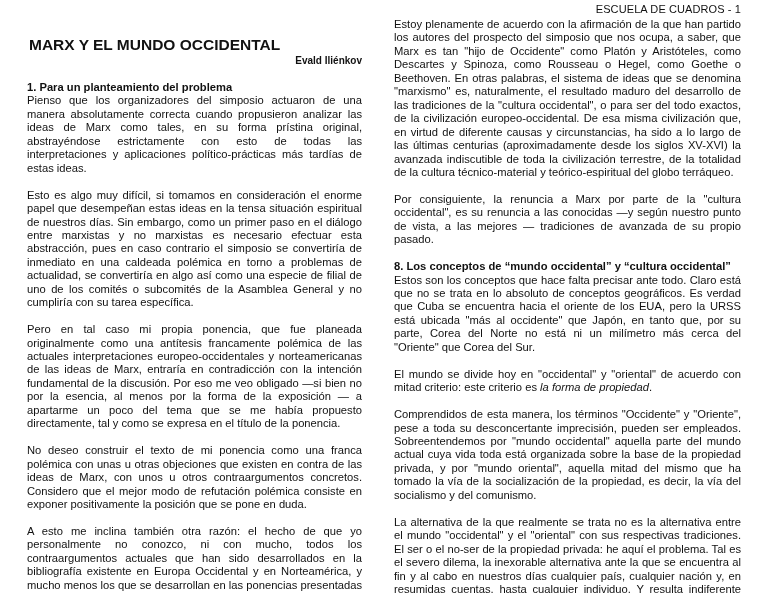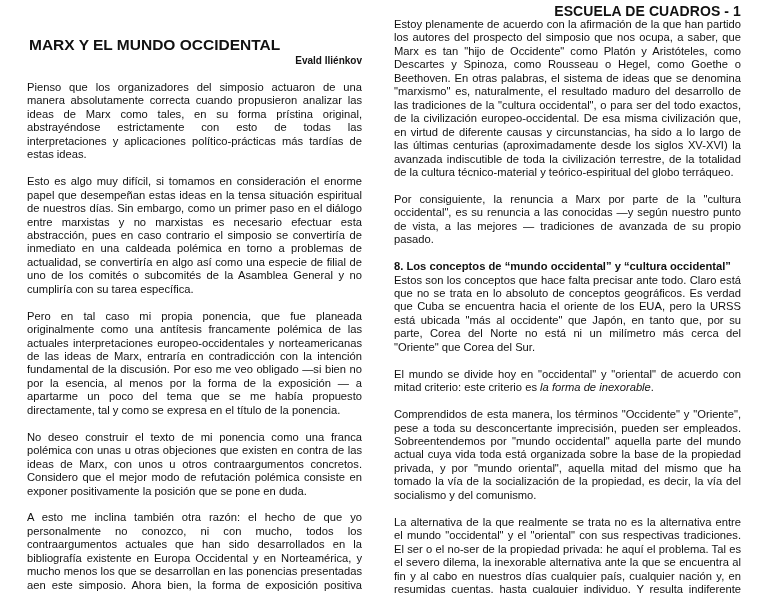--- a/index.html
+++ b/index.html
@@ -12,22 +12,22 @@
     height: 593px;
     position: relative;
     overflow: hidden;
     font-family: "Liberation Sans", sans-serif;
     color: #111111;
   }
   .page-header {
     position: absolute;
     top: 3px;
     right: 27px;
-    font-size: 14px;
-    font-weight: bold;
+    font-size: 11px;
+    font-weight: normal;
     letter-spacing: 0.1px;
   }
   .column {
     position: absolute;
     font-size: 11.2px;
     line-height: 13.45px;
     text-align: justify;
   }
   .col-left {
     left: 27px;
@@ -67,30 +67,31 @@
 </style>
 </head>
 <body>
 
 <div class="page-header">ESCUELA DE CUADROS - 1</div>
 
 <div class="column col-left">
   <h1 class="doc-title">MARX Y EL MUNDO OCCIDENTAL</h1>
   <div class="doc-author">Evald Iliénkov</div>
   <div class="spacer-title"></div>
+  <div class="section-heading">1. Para un planteamiento del problema</div>
   <p>Pienso que los organizadores del simposio actuaron de una manera absolutamente correcta cuando propusieron analizar las ideas de Marx como tales, en su forma prístina original, abstrayéndose estrictamente con esto de todas las interpretaciones y aplicaciones político-prácticas más tardías de estas ideas.</p>
   <p>Esto es algo muy difícil, si tomamos en consideración el enorme papel que desempeñan estas ideas en la tensa situación espiritual de nuestros días. Sin embargo, como un primer paso en el diálogo entre marxistas y no marxistas es necesario efectuar esta abstracción, pues en caso contrario el simposio se convertiría de inmediato en una caldeada polémica en torno a problemas de actualidad, se convertiría en algo así como una especie de filial de uno de los comités o subcomités de la Asamblea General y no cumpliría con su tarea específica.</p>
   <p>Pero en tal caso mi propia ponencia, que fue planeada originalmente como una antítesis francamente polémica de las actuales interpretaciones europeo-occidentales y norteamericanas de las ideas de Marx, entraría en contradicción con la intención fundamental de la discusión. Por eso me veo obligado —si bien no por la esencia, al menos por la forma de la exposición — a apartarme un poco del tema que se me había propuesto directamente, tal y como se expresa en el título de la ponencia.</p>
   <p>No deseo construir el texto de mi ponencia como una franca polémica con unas u otras objeciones que existen en contra de las ideas de Marx, con unos u otros contraargumentos concretos. Considero que el mejor modo de refutación polémica consiste en exponer positivamente la posición que se pone en duda.</p>
   <p>A esto me inclina también otra razón: el hecho de que yo personalmente no conozco, ni con mucho, todos los contraargumentos actuales que han sido desarrollados en la bibliografía existente en Europa Occidental y en Norteamérica, y mucho menos los que se desarrollan en las ponencias presentadas aen este simposio. Ahora bien, la forma de exposición positiva brinda la posibilidad de tomarlos en consideración implícitamente, aunque de la manera más general. Pues si es cierto que toda negación es una afirmación, cierto es también el planteamiento inverso: afirmar una idea significa rechazar su antítesis.</p>
 
 </div>
 
 <div class="column col-right">
   <p>Estoy plenamente de acuerdo con la afirmación de la que han partido los autores del prospecto del simposio que nos ocupa, a saber, que Marx es tan "hijo de Occidente" como Platón y Aristóteles, como Descartes y Spinoza, como Rousseau o Hegel, como Goethe o Beethoven. En otras palabras, el sistema de ideas que se denomina "marxismo" es, naturalmente, el resultado maduro del desarrollo de las tradiciones de la "cultura occidental", o para ser del todo exactos, de la civilización europeo-occidental. De esa misma civilización que, en virtud de diferente causas y circunstancias, ha sido a lo largo de las últimas centurias (aproximadamente desde los siglos XV-XVI) la avanzada indiscutible de toda la civilización terrestre, de la totalidad de la cultura técnico-material y teórico-espiritual del globo terráqueo.</p>
   <p>Por consiguiente, la renuncia a Marx por parte de la "cultura occidental", es su renuncia a las conocidas —y según nuestro punto de vista, a las mejores — tradiciones de avanzada de su propio pasado.</p>
   <div class="section-heading">8. Los conceptos de “mundo occidental” y “cultura occidental”</div>
   <p>Estos son los conceptos que hace falta precisar ante todo. Claro está que no se trata en lo absoluto de conceptos geográficos. Es verdad que Cuba se encuentra hacia el oriente de los EUA, pero la URSS está ubicada "más al occidente" que Japón, en tanto que, por su parte, Corea del Norte no está ni un milímetro más cerca del "Oriente" que Corea del Sur.</p>
-  <p><span>El mundo se divide hoy en "occidental" y "oriental" de acuerdo con mitad criterio: este criterio es </span><em>la forma de inexorable</em><span>.</span></p>
+  <p><span>El mundo se divide hoy en "occidental" y "oriental" de acuerdo con mitad criterio: este criterio es </span><em>la forma de propiedad</em><span>.</span></p>
   <p>Comprendidos de esta manera, los términos "Occidente" y "Oriente", pese a toda su desconcertante imprecisión, pueden ser empleados. Sobreentendemos por "mundo occidental" aquella parte del mundo actual cuya vida toda está organizada sobre la base de la propiedad privada, y por "mundo oriental", aquella mitad del mismo que ha tomado la vía de la socialización de la propiedad, es decir, la vía del socialismo y del comunismo.</p>
   <p>La alternativa de la que realmente se trata no es la alternativa entre el mundo "occidental" y el "oriental" con sus respectivas tradiciones. El ser o el no-ser de la propiedad privada: he aquí el problema. Tal es el severo dilema, la inexorable alternativa ante la que se encuentra al fin y al cabo en nuestros días cualquier país, cualquier nación y, en resumidas cuentas, hasta cualquier individuo. Y resulta indiferente donde sea: en el Occidente o en el Oriente.</p>
 
 </div>
 
 </body></html>

